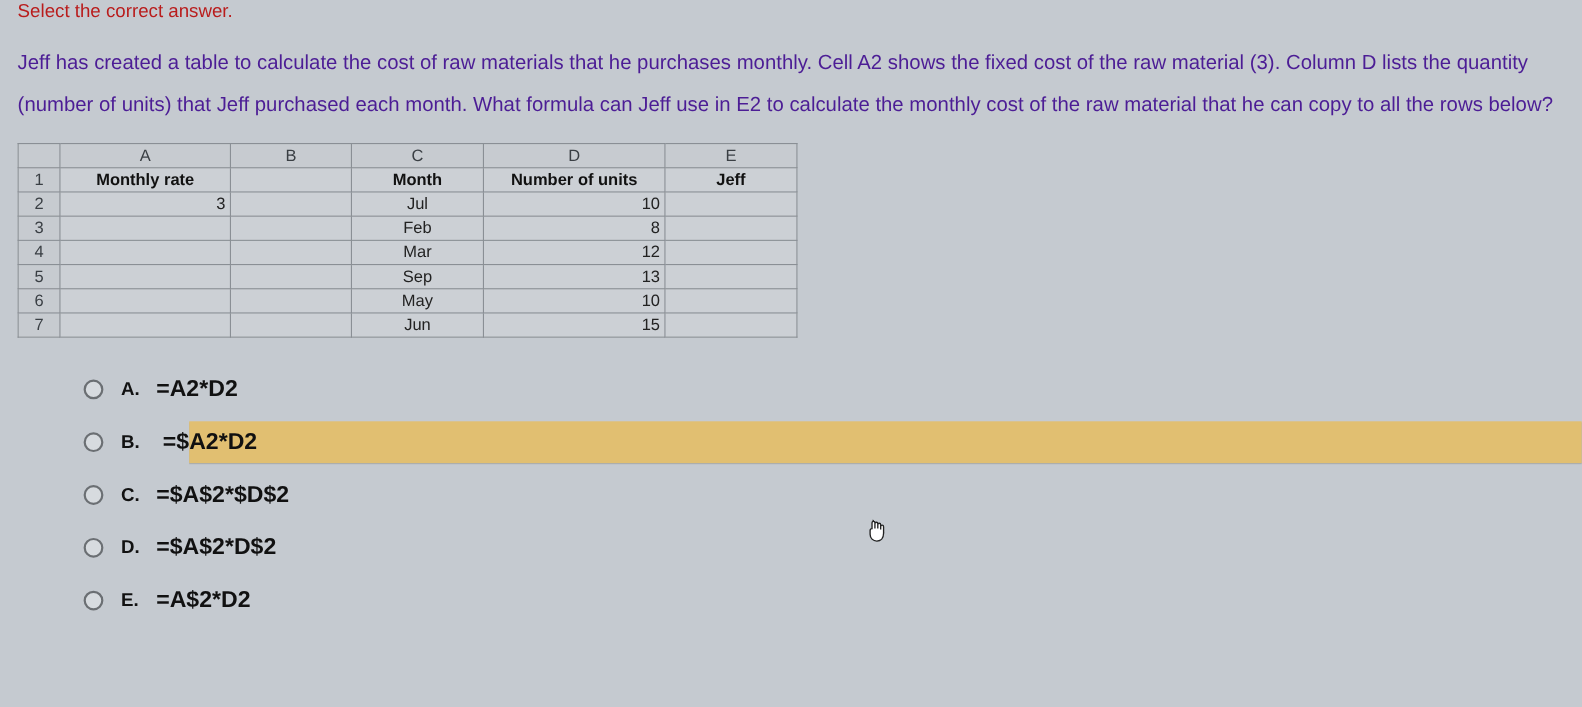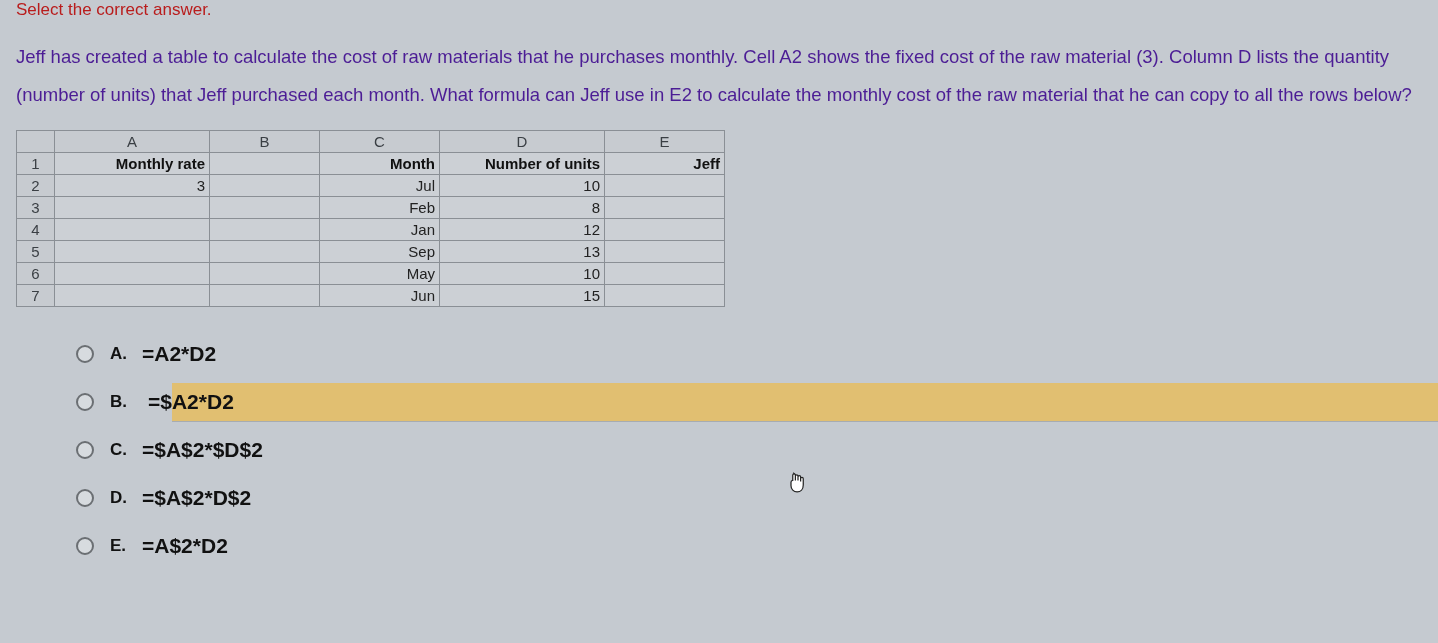--- a/index.html
+++ b/index.html
@@ -46,21 +46,21 @@
       color: #3a3f44;
       background: #c7cbd0;
     }
     table.ss .rowhdr {
       font-weight: normal;
       text-align: center;
       color: #3a3f44;
       width: 38px;
       background: #c7cbd0;
     }
-    table.ss td.left { text-align: right; }
+    table.ss td.left { text-align: center; }
     table.ss td.right { text-align: right; }
     table.ss td.bold { font-weight: bold; color:#111; }
     .col-A { width: 155px; }
     .col-B { width: 110px; }
     .col-C { width: 120px; }
     .col-D { width: 165px; }
     .col-E { width: 120px; }
 
     .options {
       padding: 28px 0 0 62px;
@@ -159,21 +159,21 @@
       <td class="col-A"></td>
       <td class="col-B"></td>
       <td class="col-C left">Feb</td>
       <td class="col-D right">8</td>
       <td class="col-E"></td>
     </tr>
     <tr>
       <th class="rowhdr">4</th>
       <td class="col-A"></td>
       <td class="col-B"></td>
-      <td class="col-C left">Jan</td>
+      <td class="col-C left">Mar</td>
       <td class="col-D right">12</td>
       <td class="col-E"></td>
     </tr>
     <tr>
       <th class="rowhdr">5</th>
       <td class="col-A"></td>
       <td class="col-B"></td>
       <td class="col-C left">Sep</td>
       <td class="col-D right">13</td>
       <td class="col-E"></td>

